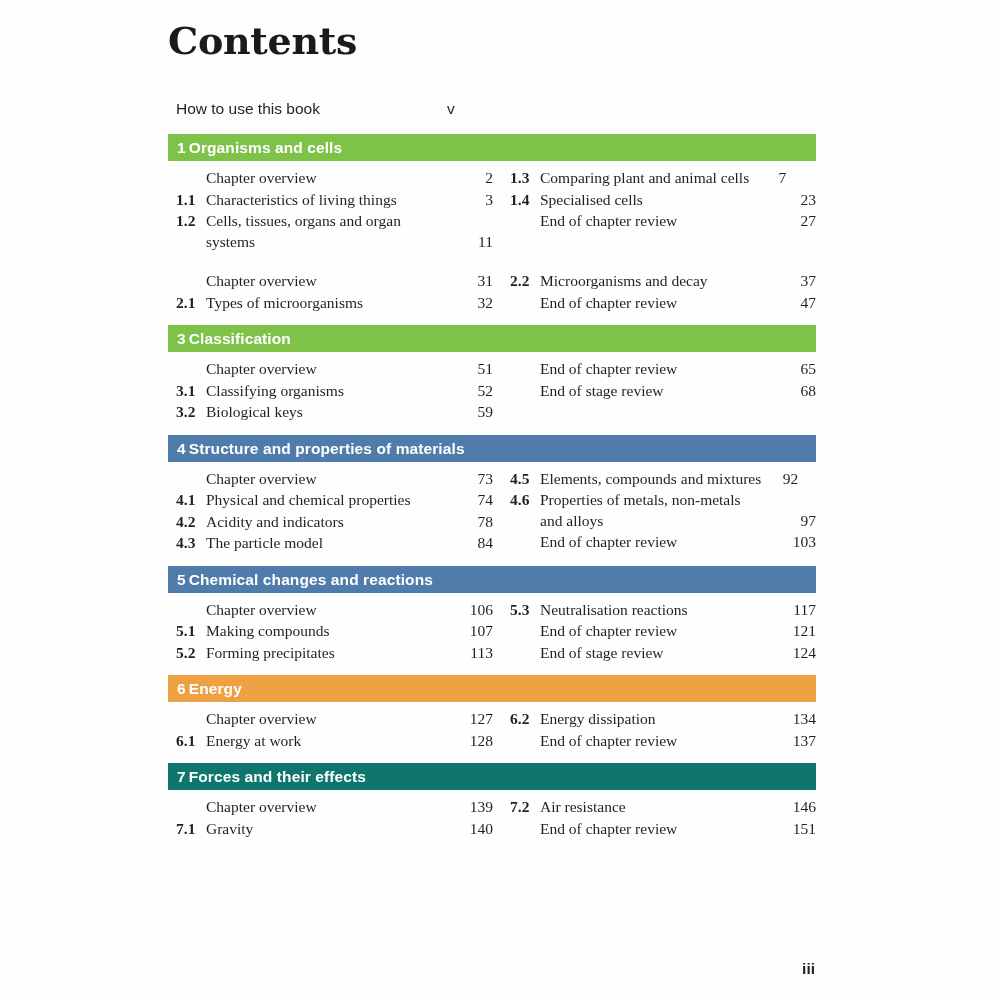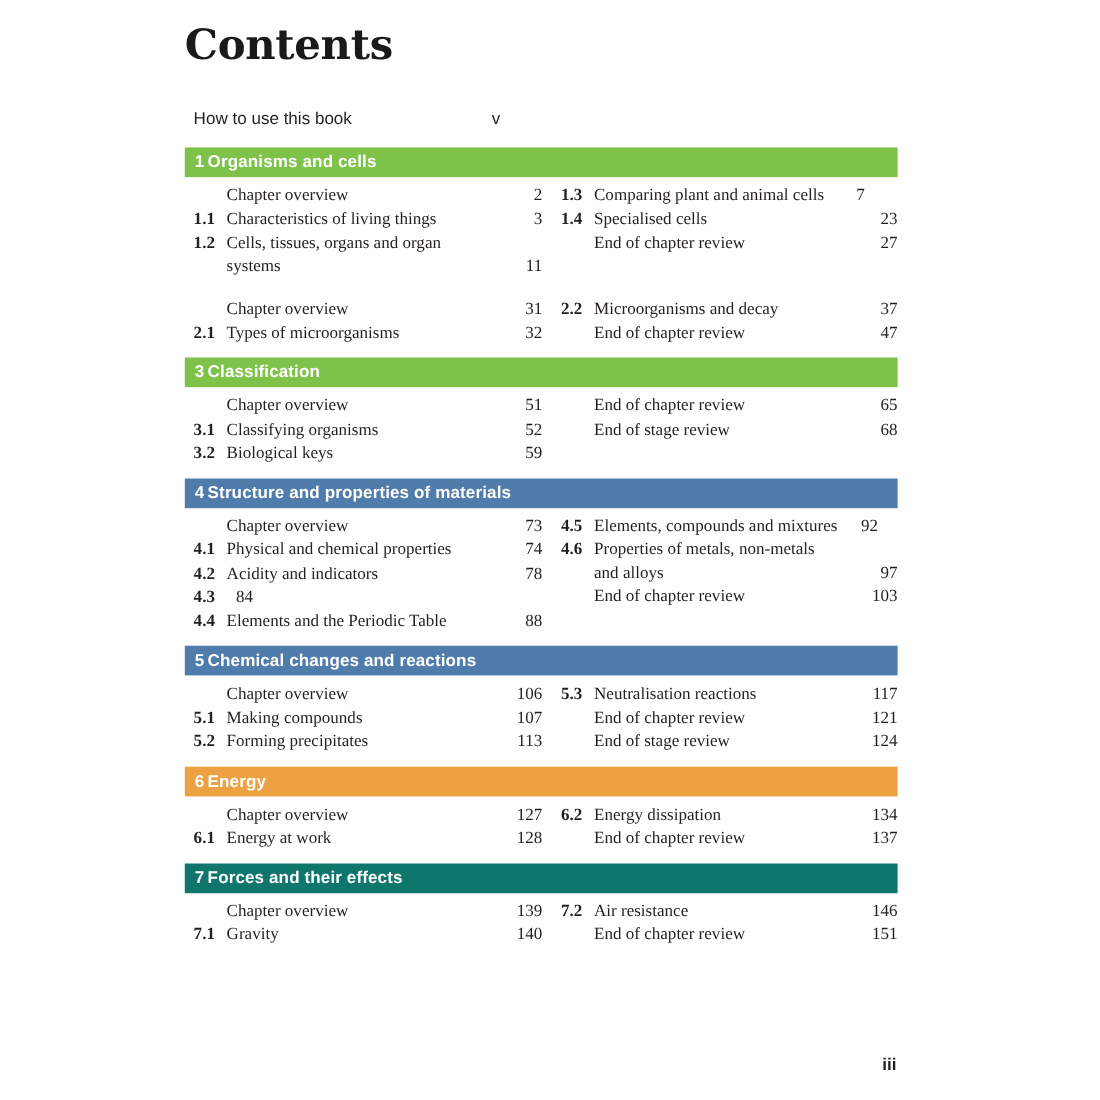--- a/index.html
+++ b/index.html
@@ -280,26 +280,22 @@
                 <span class="title">Physical and chemical properties</span>
                 <span class="pg">74</span>
               </div>
               <div class="entry">
                 <span class="num">4.2</span>
                 <span class="title">Acidity and indicators</span>
                 <span class="pg">78</span>
               </div>
               <div class="entry">
                 <span class="num">4.3</span>
+                <span class="title">The particle model</span>
                 <span class="pg">84</span>
-              </div>
-              <div class="entry">
-                <span class="num">4.4</span>
-                <span class="title">Elements and the Periodic Table</span>
-                <span class="pg">88</span>
               </div>
             </div>
             <div class="col col-right">
               <div class="entry tight">
                 <span class="num">4.5</span>
                 <span class="title">Elements, compounds and mixtures</span>
                 <span class="pg">92</span>
               </div>
               <div class="entry wrapped">
                 <span class="num">4.6</span>

